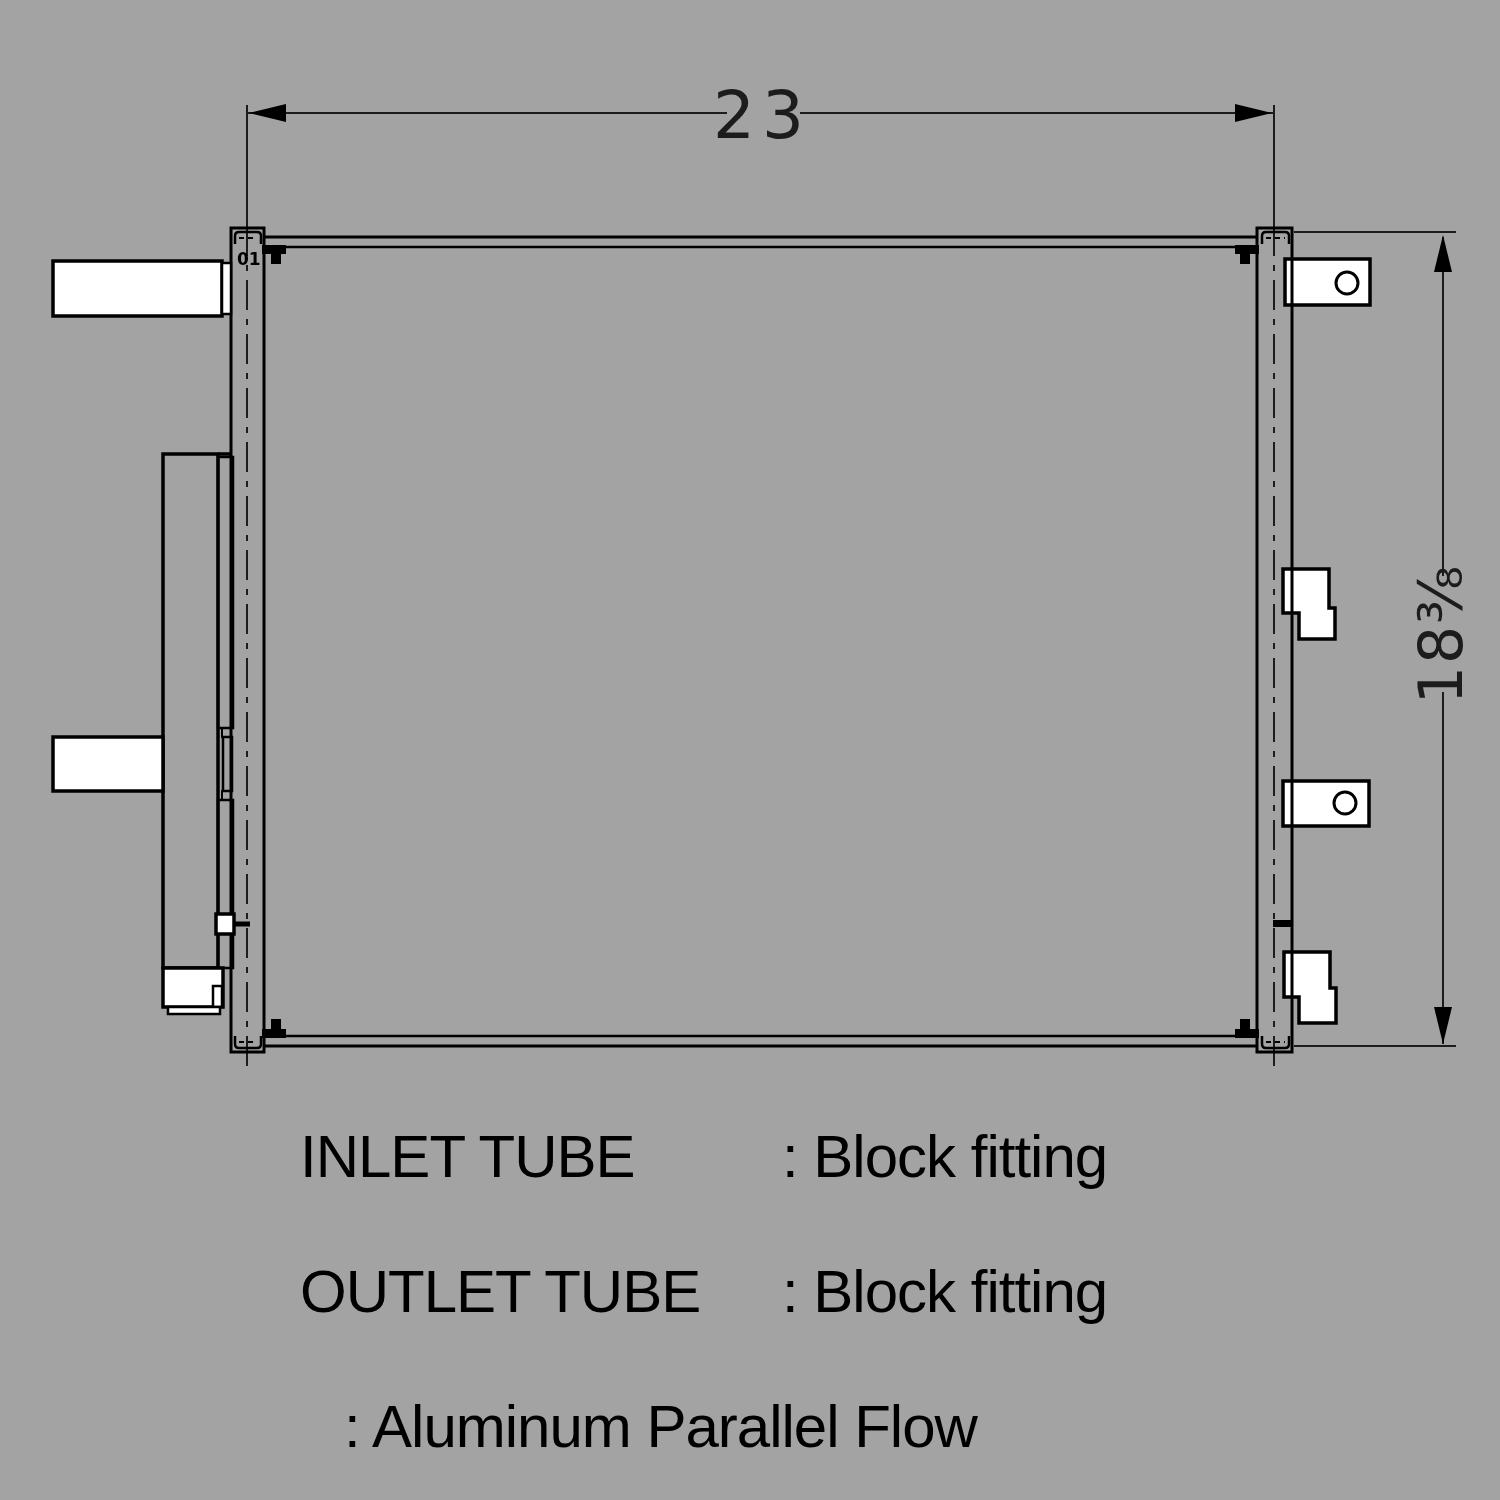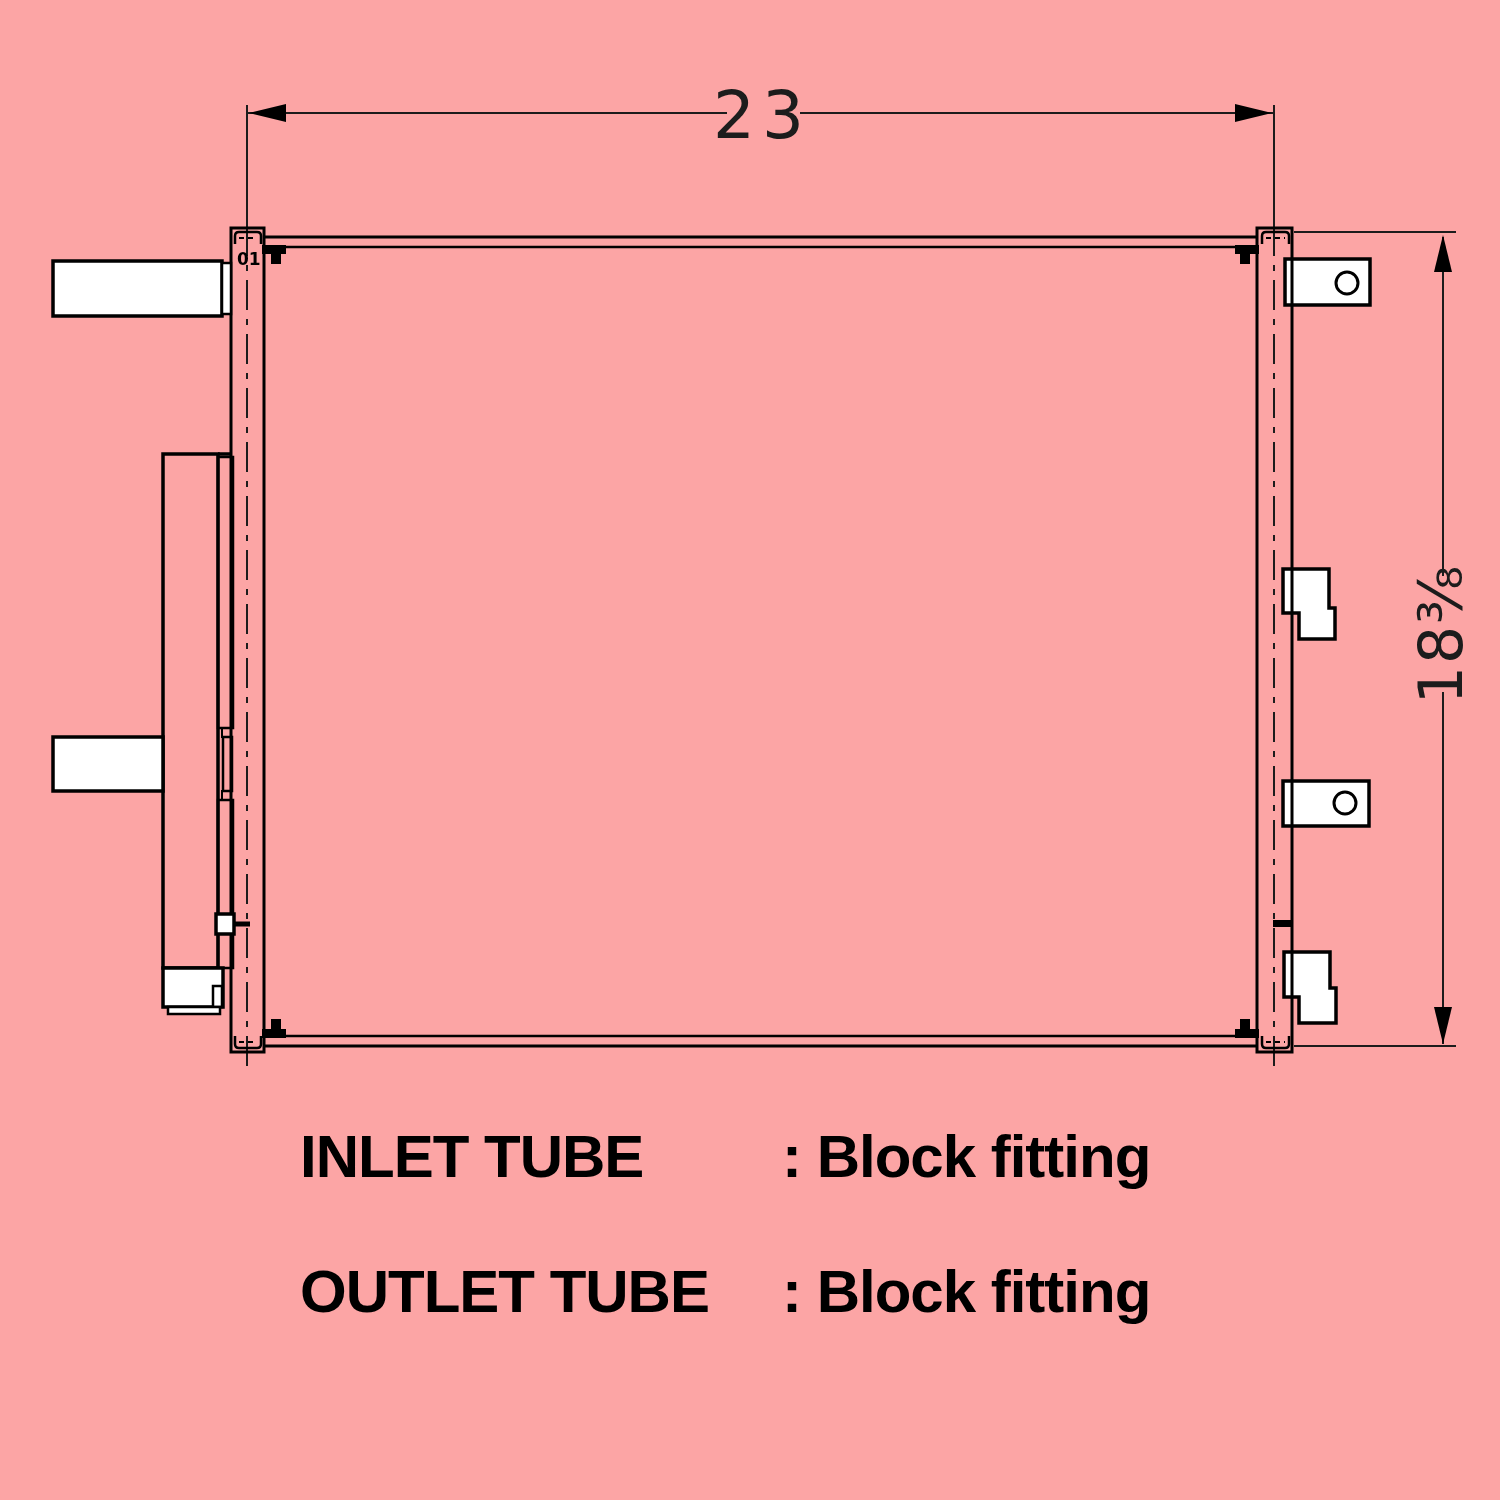--- a/index.html
+++ b/index.html
@@ -4,33 +4,33 @@
 <style>
   html,body{margin:0;padding:0;}
   body{
     width:1500px;height:1500px;
     background:#ffffff;
     font-family:"Liberation Sans", sans-serif;
     position:relative;
     overflow:hidden;
     color:#000;
   }
-  .stage{position:absolute;inset:0;background:#fca5a5;}
+  .stage{position:absolute;inset:0;background:#a3a3a3;}
   svg{position:absolute;left:0;top:0;}
   svg text{font-family:"DejaVu Sans", sans-serif;}
   .dim-text{font-size:66px;fill:#1c1c1c;letter-spacing:7px;font-weight:400;}
   .dim-text-v{font-size:60px;fill:#1c1c1c;letter-spacing:2px;font-weight:400;}
   .balloon{font-size:17px;font-weight:bold;fill:#000;font-family:"DejaVu Sans", sans-serif;}
   .specs{
     position:absolute;left:300px;top:1127px;width:1200px;
   }
   .spec-row{
     display:flex;align-items:flex-start;
     height:60px;margin-bottom:75px;
-    font-weight:bold;font-size:60px;line-height:60px;
+    font-weight:normal;font-size:60px;line-height:60px;
     letter-spacing:-1px;white-space:nowrap;
   }
   .spec-label{width:438px;flex:0 0 438px;}
   .spec-value{flex:1;margin-left:44px;}
 </style>
 </head>
 <body>
 
 <div class="stage">
 
@@ -135,16 +135,17 @@
   <div class="specs">
     <div class="spec-row">
       <div class="spec-label">INLET TUBE</div>
       <div class="spec-value">: Block fitting</div>
     </div>
     <div class="spec-row">
       <div class="spec-label">OUTLET TUBE</div>
       <div class="spec-value">: Block fitting</div>
     </div>
     <div class="spec-row">
+      <div class="spec-value">: Aluminum Parallel Flow</div>
     </div>
   </div>
 
 </div>
 
 </body></html>

